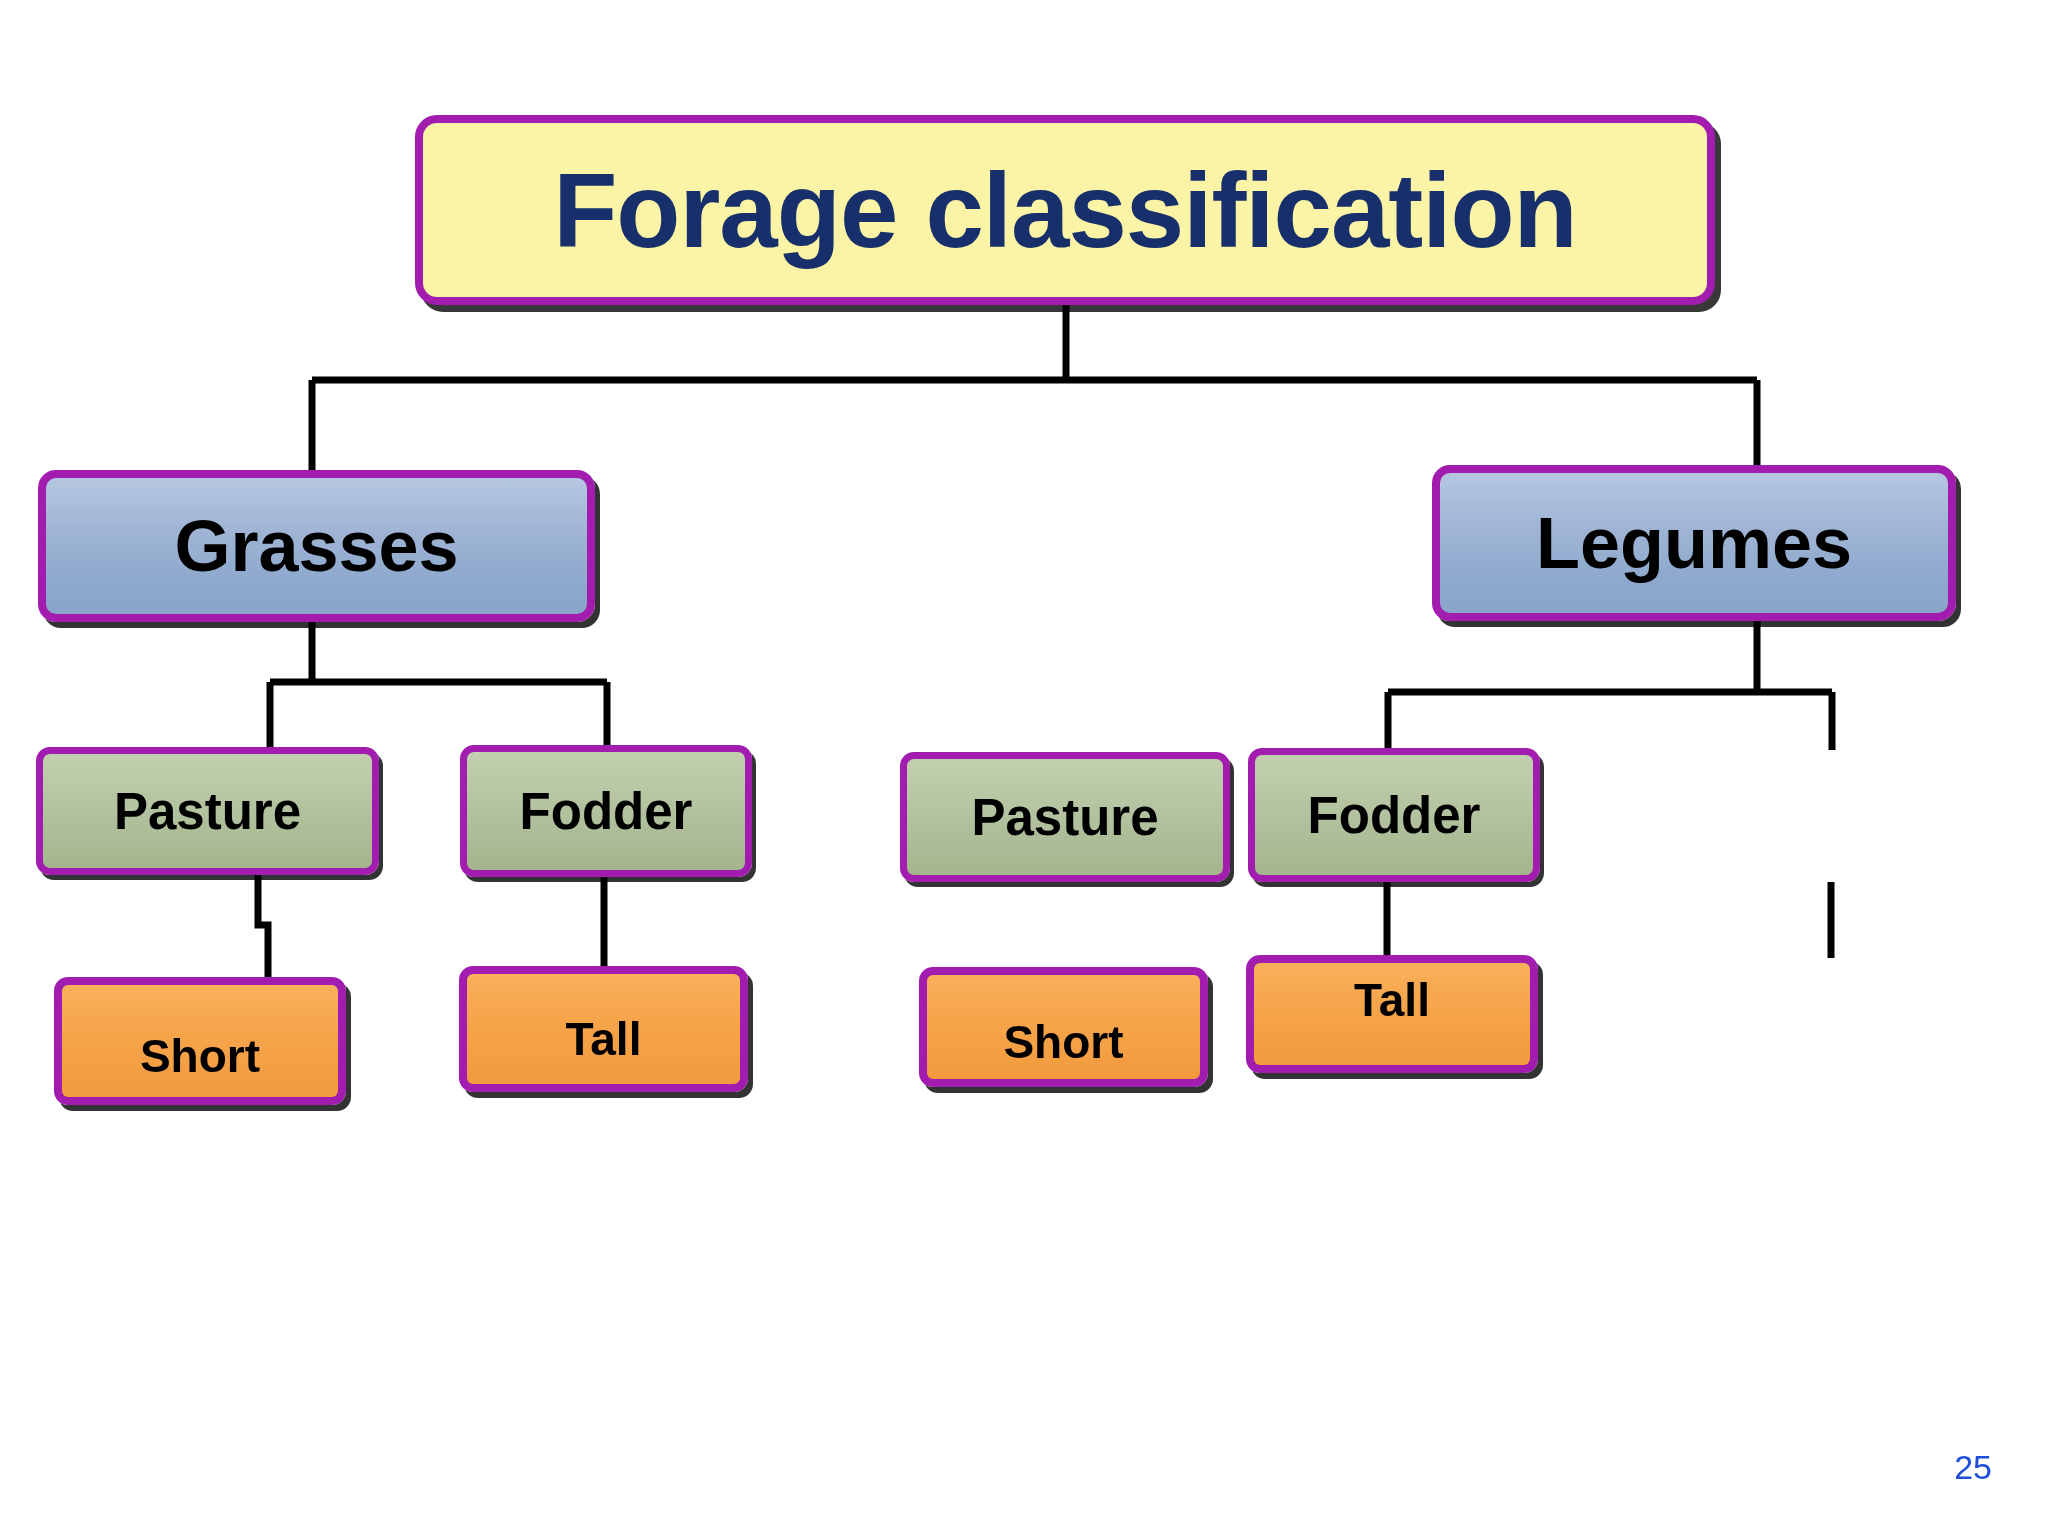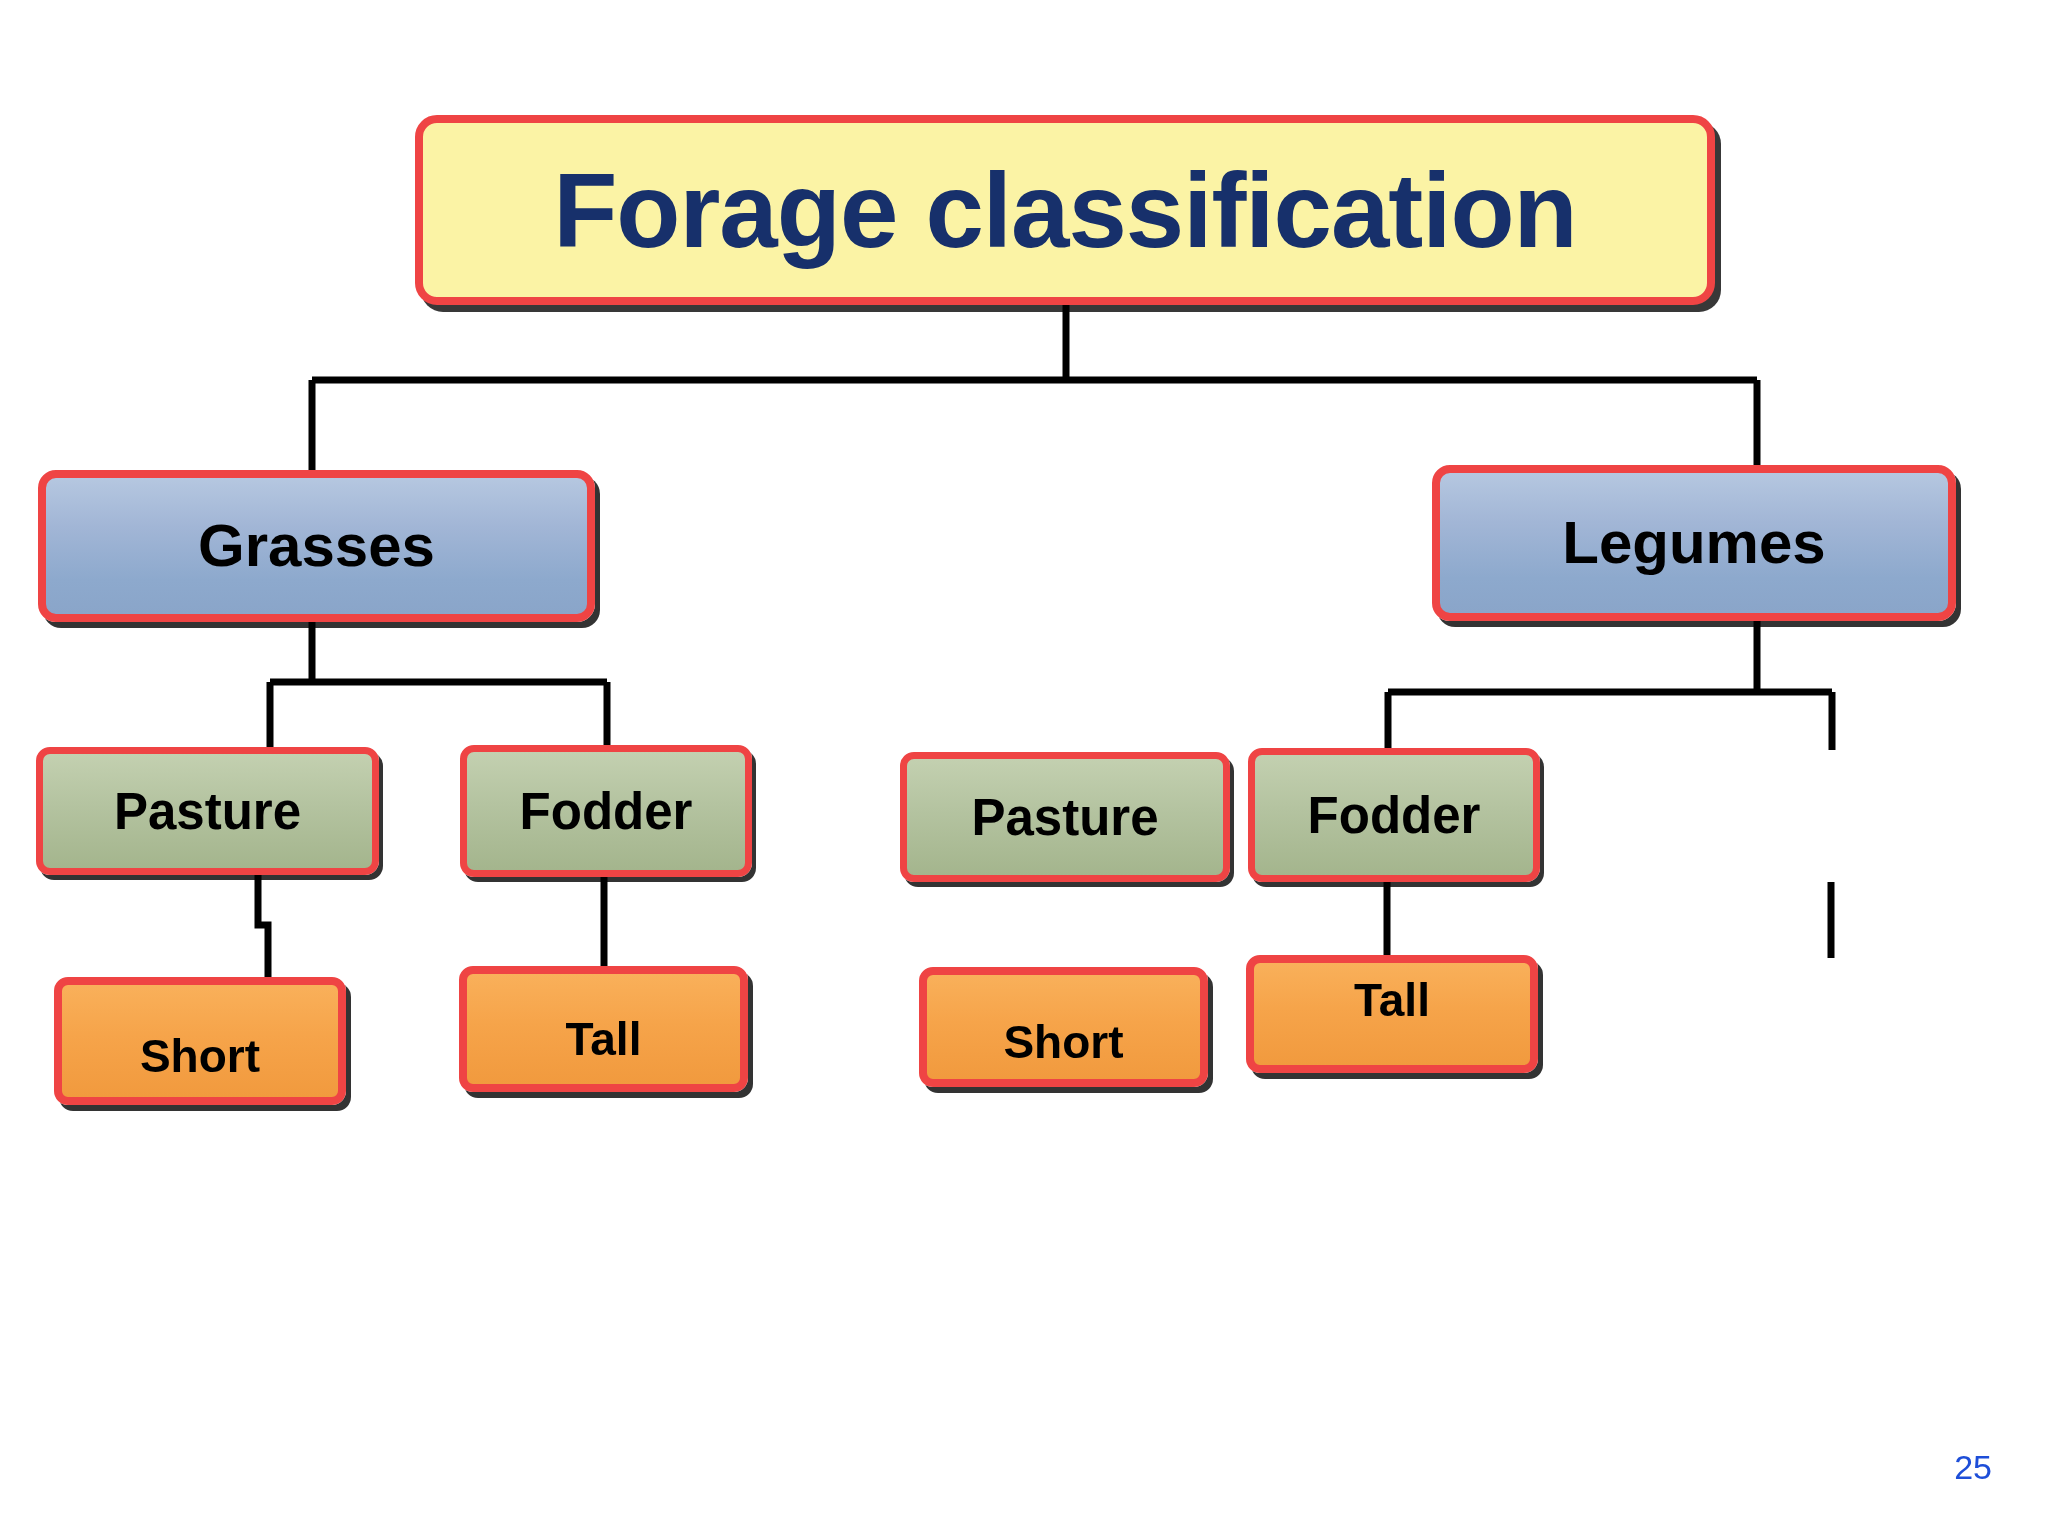--- a/index.html
+++ b/index.html
@@ -27,21 +27,21 @@
     pointer-events: none;
   }
 
   
   .node {
     position: absolute;
     box-sizing: border-box;
     display: flex;
     align-items: center;
     justify-content: center;
-    border: 7px solid #ef4444;
+    border: 7px solid #a21caf;
     border-radius: 16px;
     text-align: center;
     color: #000000;
     z-index: 5;
   }
 
   .node .label {
     display: block;
     line-height: 1;
     white-space: nowrap;
@@ -66,21 +66,21 @@
   }
 
   
   .node.blue-node {
     background: linear-gradient(to bottom, #b5c7e0 0%, #a2b6d6 35%, #8da9cd 75%, #8aa5c9 100%);
     border-width: 8px;
     border-radius: 18px;
     box-shadow: 5px 6px 0 rgba(0,0,0,0.80);
   }
   .node.blue-node .label {
-    font-size: 60px;
+    font-size: 72px;
     font-weight: bold;
   }
   #node-grasses {
     left: 38px;
     top: 470px;
     width: 557px;
     height: 152px;
   }
   #node-legumes {
     left: 1432px;

